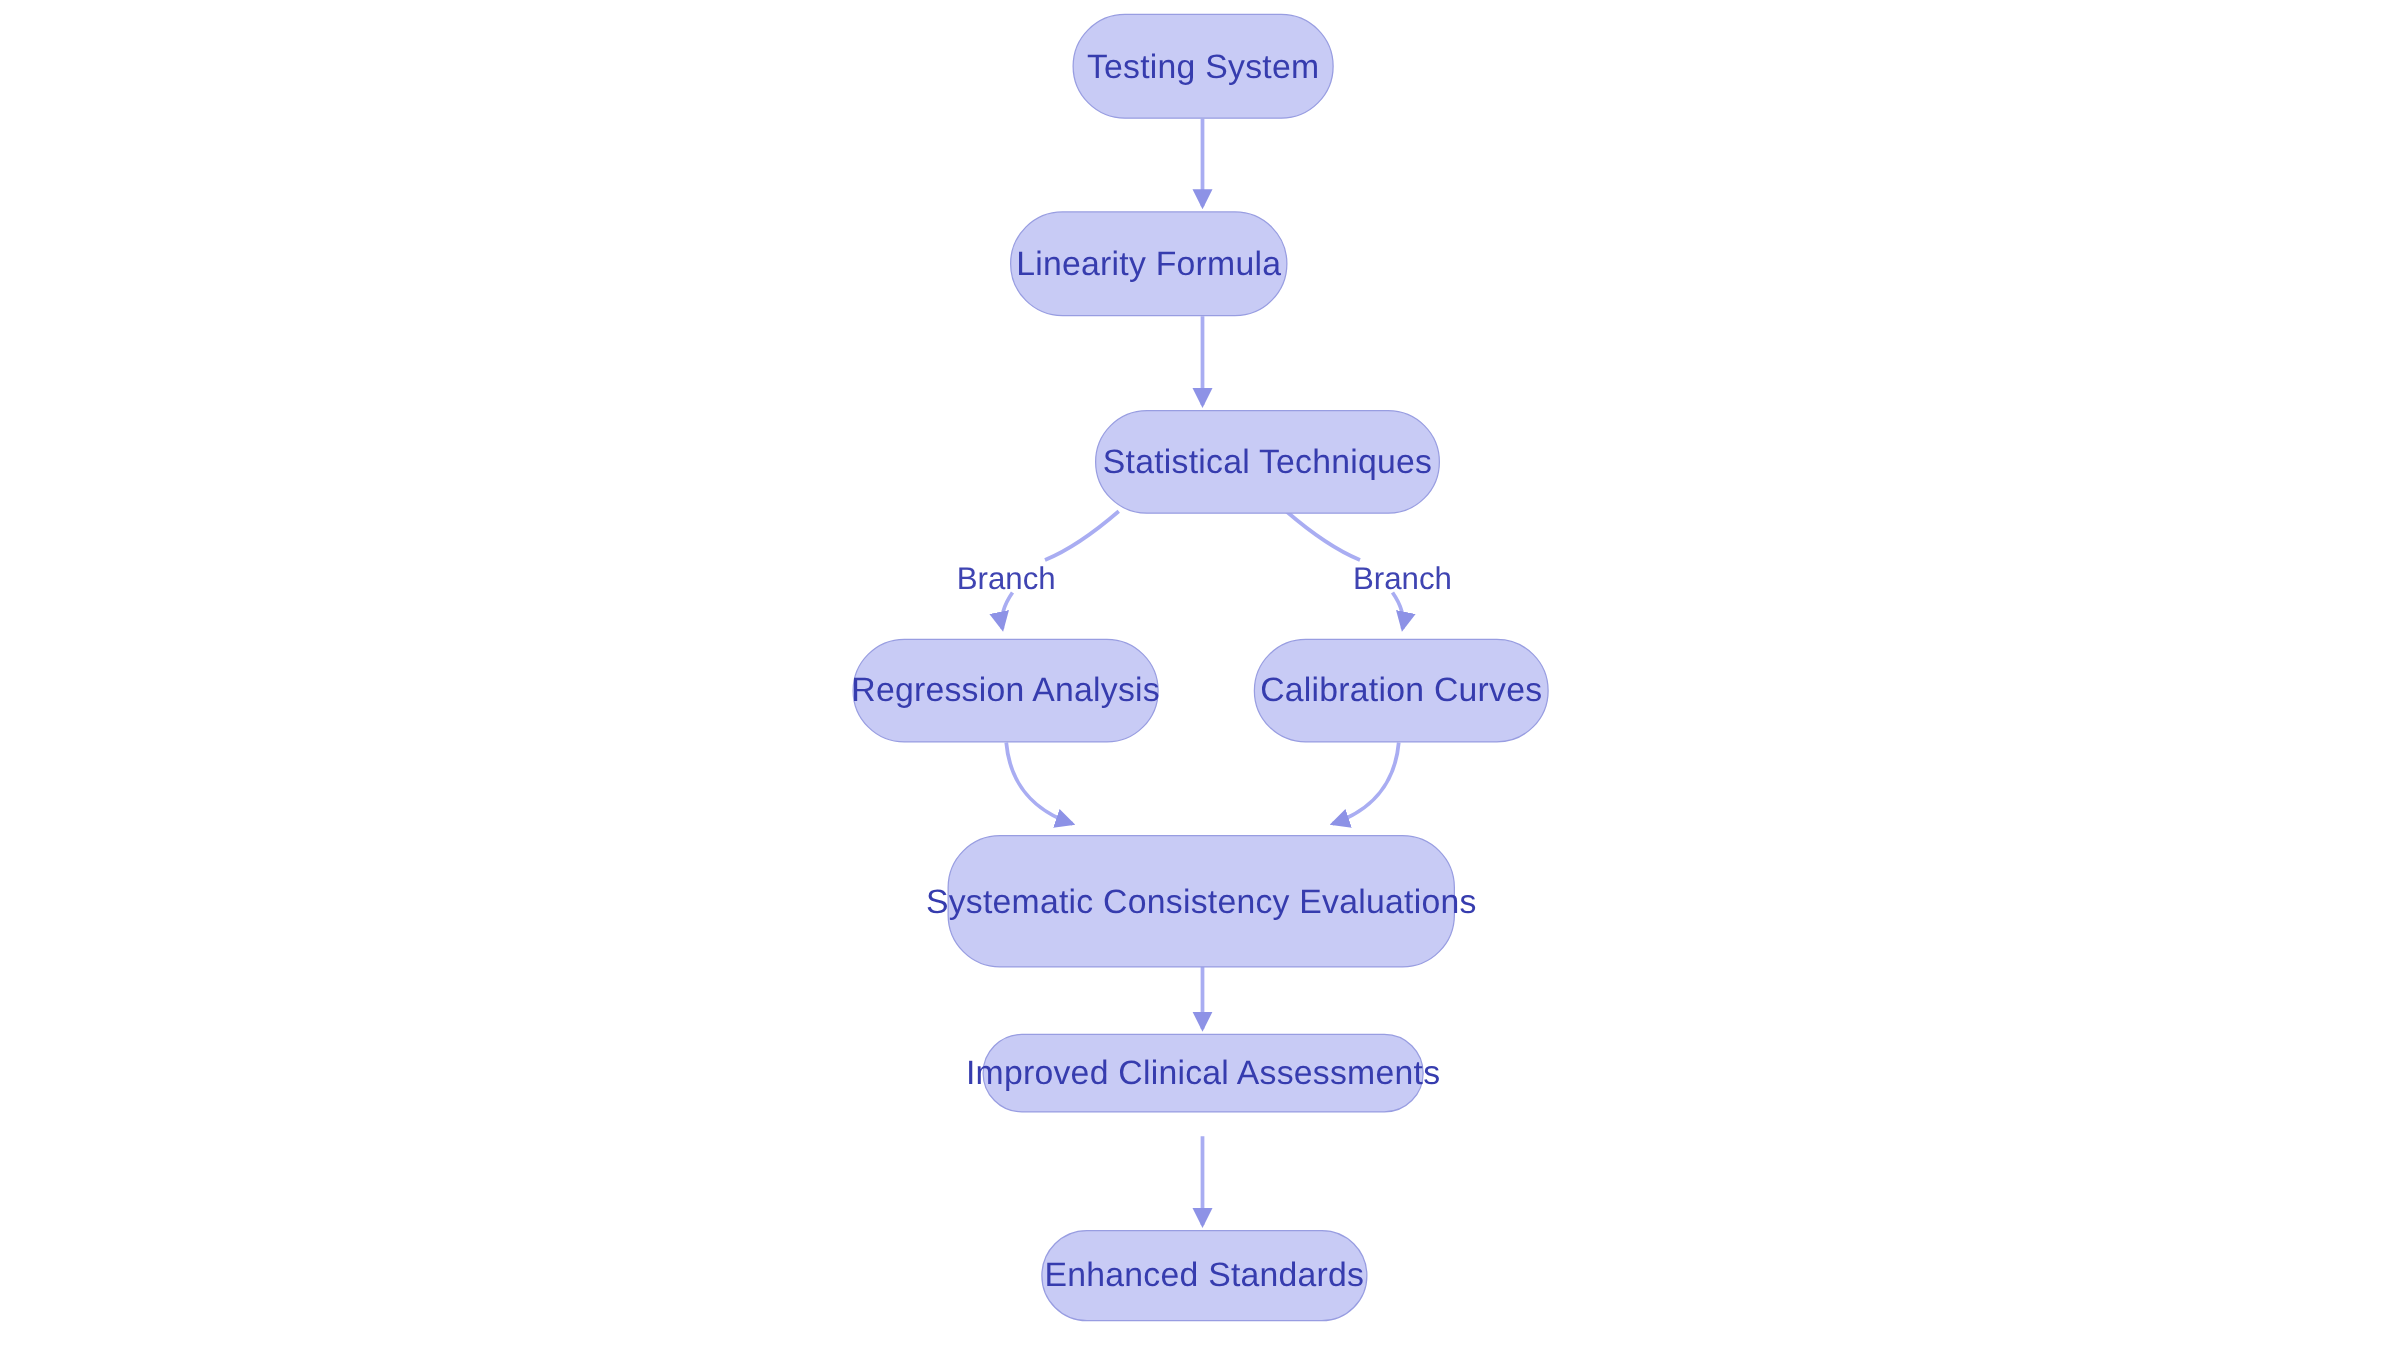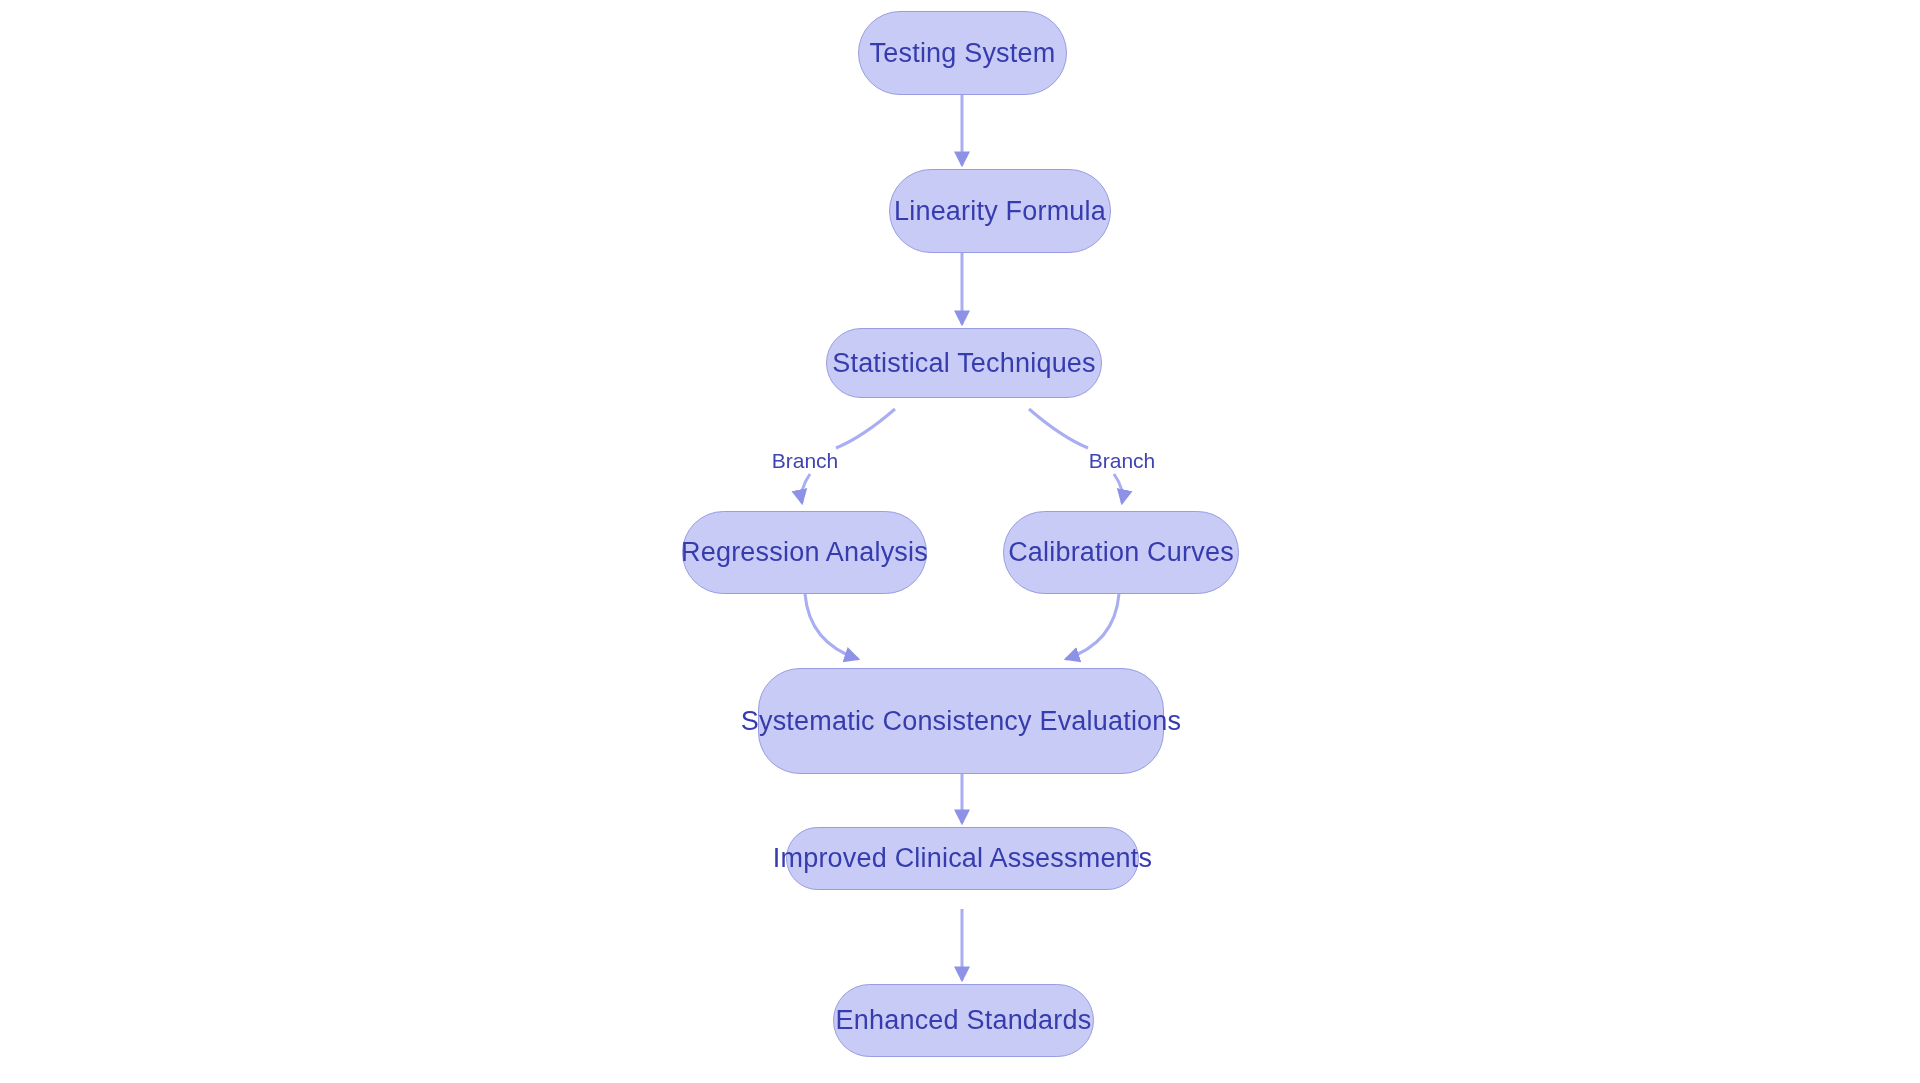--- a/index.html
+++ b/index.html
@@ -31,21 +31,21 @@
     box-sizing:border-box;
     color:var(--node-text);
     font-size:27px;font-weight:500;
     letter-spacing:.2px;
     white-space:nowrap;
   }
   .edge-label{
     position:absolute;
     transform:translateX(-50%);
     color:var(--label-text);
-    font-size:21px;font-weight:500;
+    font-size:25px;font-weight:500;
     white-space:nowrap;
   }
 </style>
 </head>
 <body>
 
 <div class="canvas">
 
   <svg class="edges" width="1920" height="1083" viewBox="0 0 1920 1083">
     <defs>
@@ -70,25 +70,25 @@
 
     <path d="M962,751 L962,823" marker-end="url(#arrow)"></path>
 
     <path d="M962,909 L962,980" marker-end="url(#arrow)"></path>
   </svg>
 
   <div class="node" style="left:858px;top:11px;width:209px;height:84px;">
     <span>Testing System</span>
   </div>
 
-  <div class="node" style="left:889px;top:169px;width:222px;height:84px;text-align:right;">
+  <div class="node" style="left:808px;top:169px;width:222px;height:84px;text-align:right;">
     <span>Linearity Formula</span>
   </div>
 
-  <div class="node" style="left:826px;top:328px;width:276px;height:70px;">
+  <div class="node" style="left:876px;top:328px;width:276px;height:83px;">
     <span>Statistical Techniques</span>
   </div>
 
   <div class="node" style="left:1003px;top:511px;width:236px;height:83px;">
     <span>Calibration Curves</span>
   </div>
 
   <div class="node" style="left:682px;top:511px;width:245px;height:83px;">
     <span>Regression Analysis</span>
   </div>

